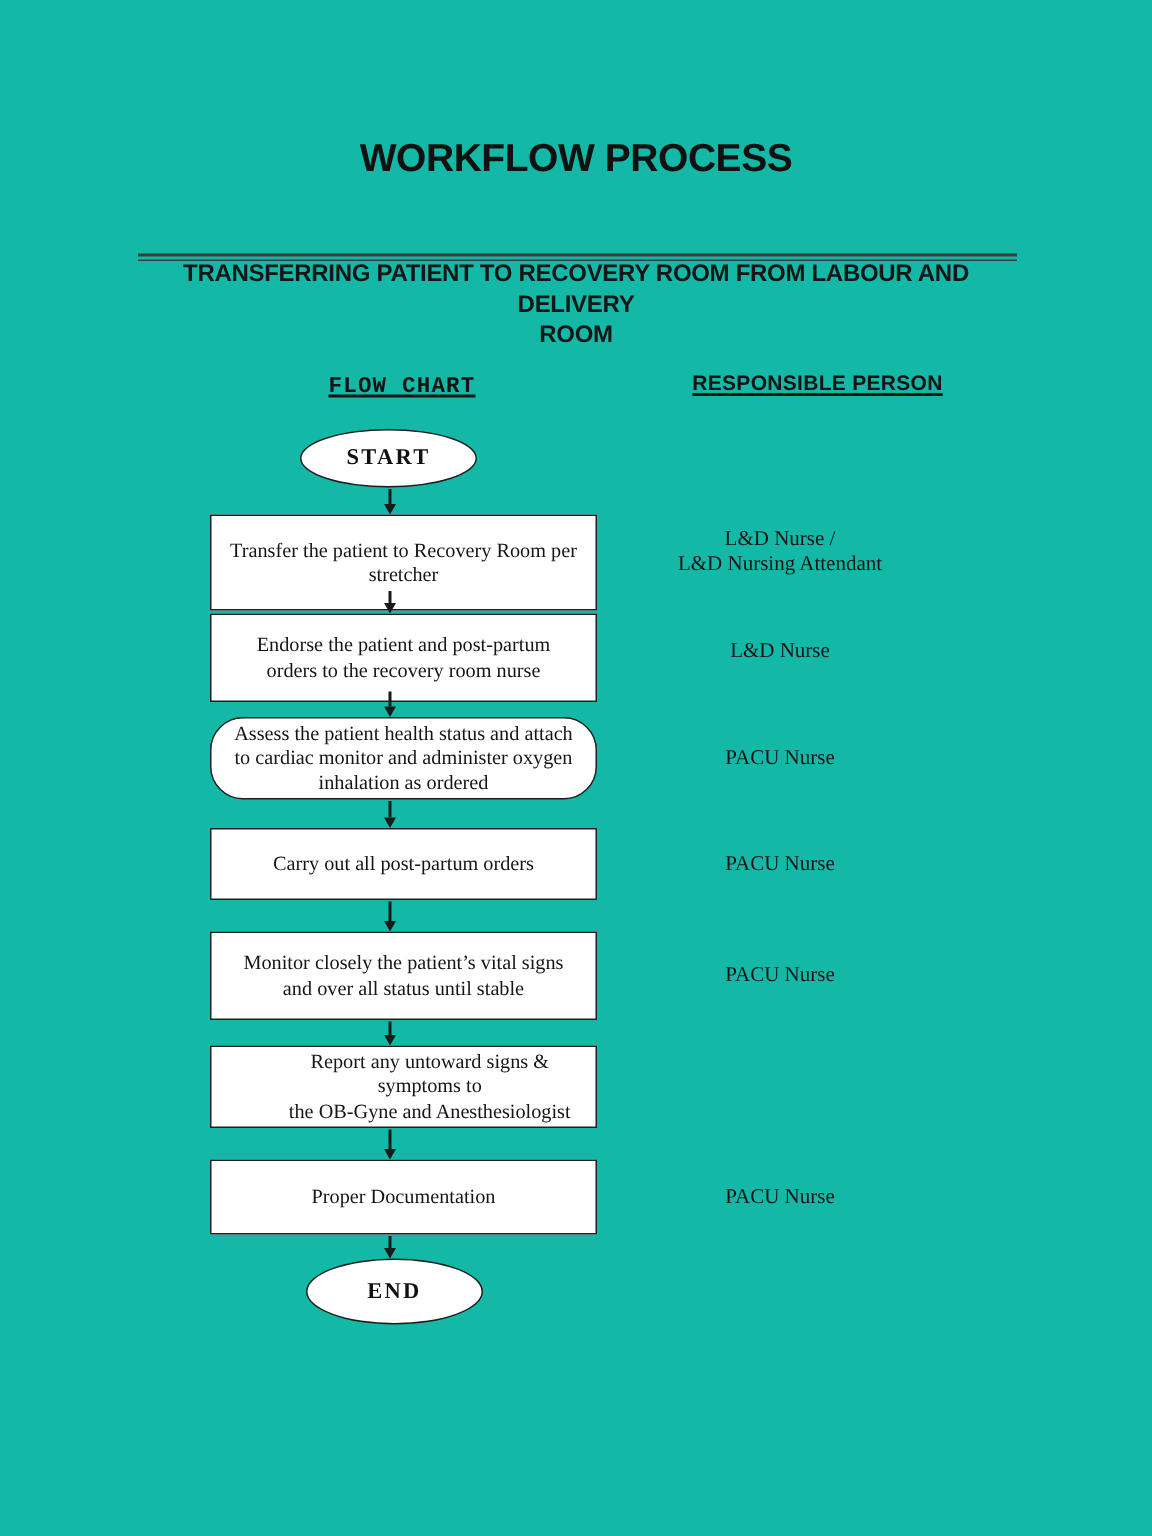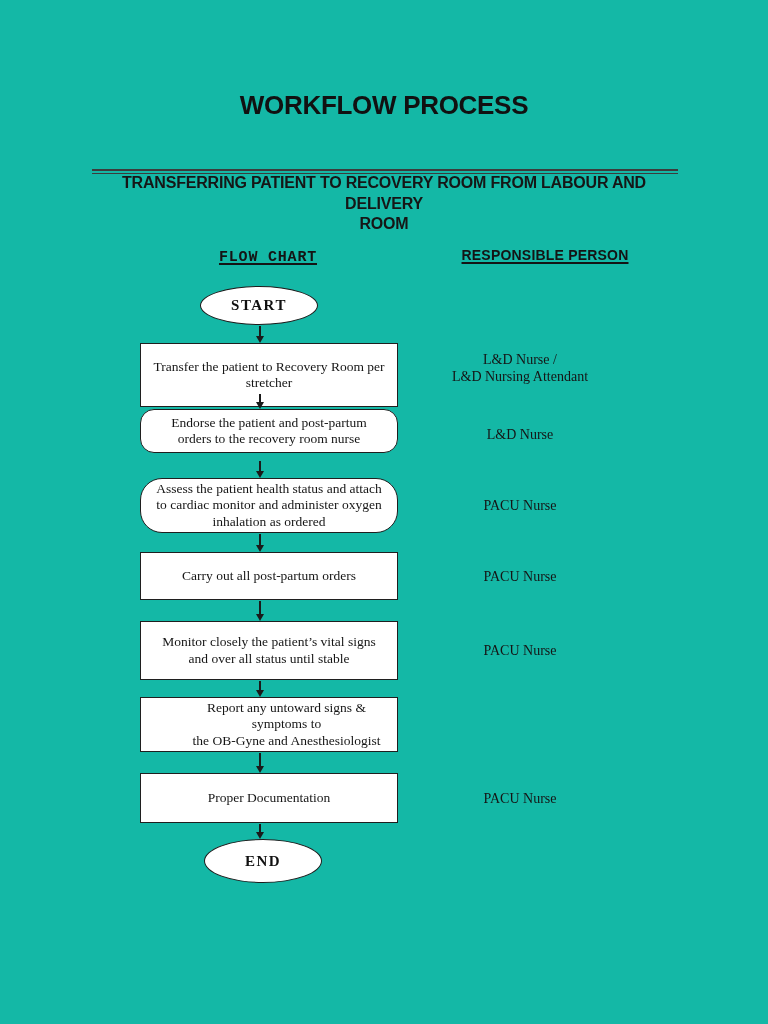--- a/index.html
+++ b/index.html
@@ -150,21 +150,21 @@
   <div class="step-box" style="top:343px;height:64px;"><span>Transfer the patient to Recovery Room per
 stretcher</span></div>
   <div class="resp-label" style="top:343px;height:50px;"><span>L&amp;D Nurse /
 L&amp;D Nursing Attendant</span></div>
 
   <div class="arrow" style="top:394px;height:15px;">
       <span class="shaft"></span>
       <span class="head"></span>
     </div>
 
-  <div class="step-box" style="top:409px;height:44px;border-radius:14px;"><span>Endorse the patient and post-partum
+  <div class="step-box" style="top:409px;height:59px;"><span>Endorse the patient and post-partum
 orders to the recovery room nurse</span></div>
   <div class="resp-label" style="top:409px;height:51px;"><span>L&amp;D Nurse</span></div>
 
   <div class="arrow" style="top:461px;height:17px;">
       <span class="shaft"></span>
       <span class="head"></span>
     </div>
 
   <div class="step-box" style="top:478px;height:55px;border-radius:22px;"><span>Assess the patient health status and attach
 to cardiac monitor and administer oxygen

